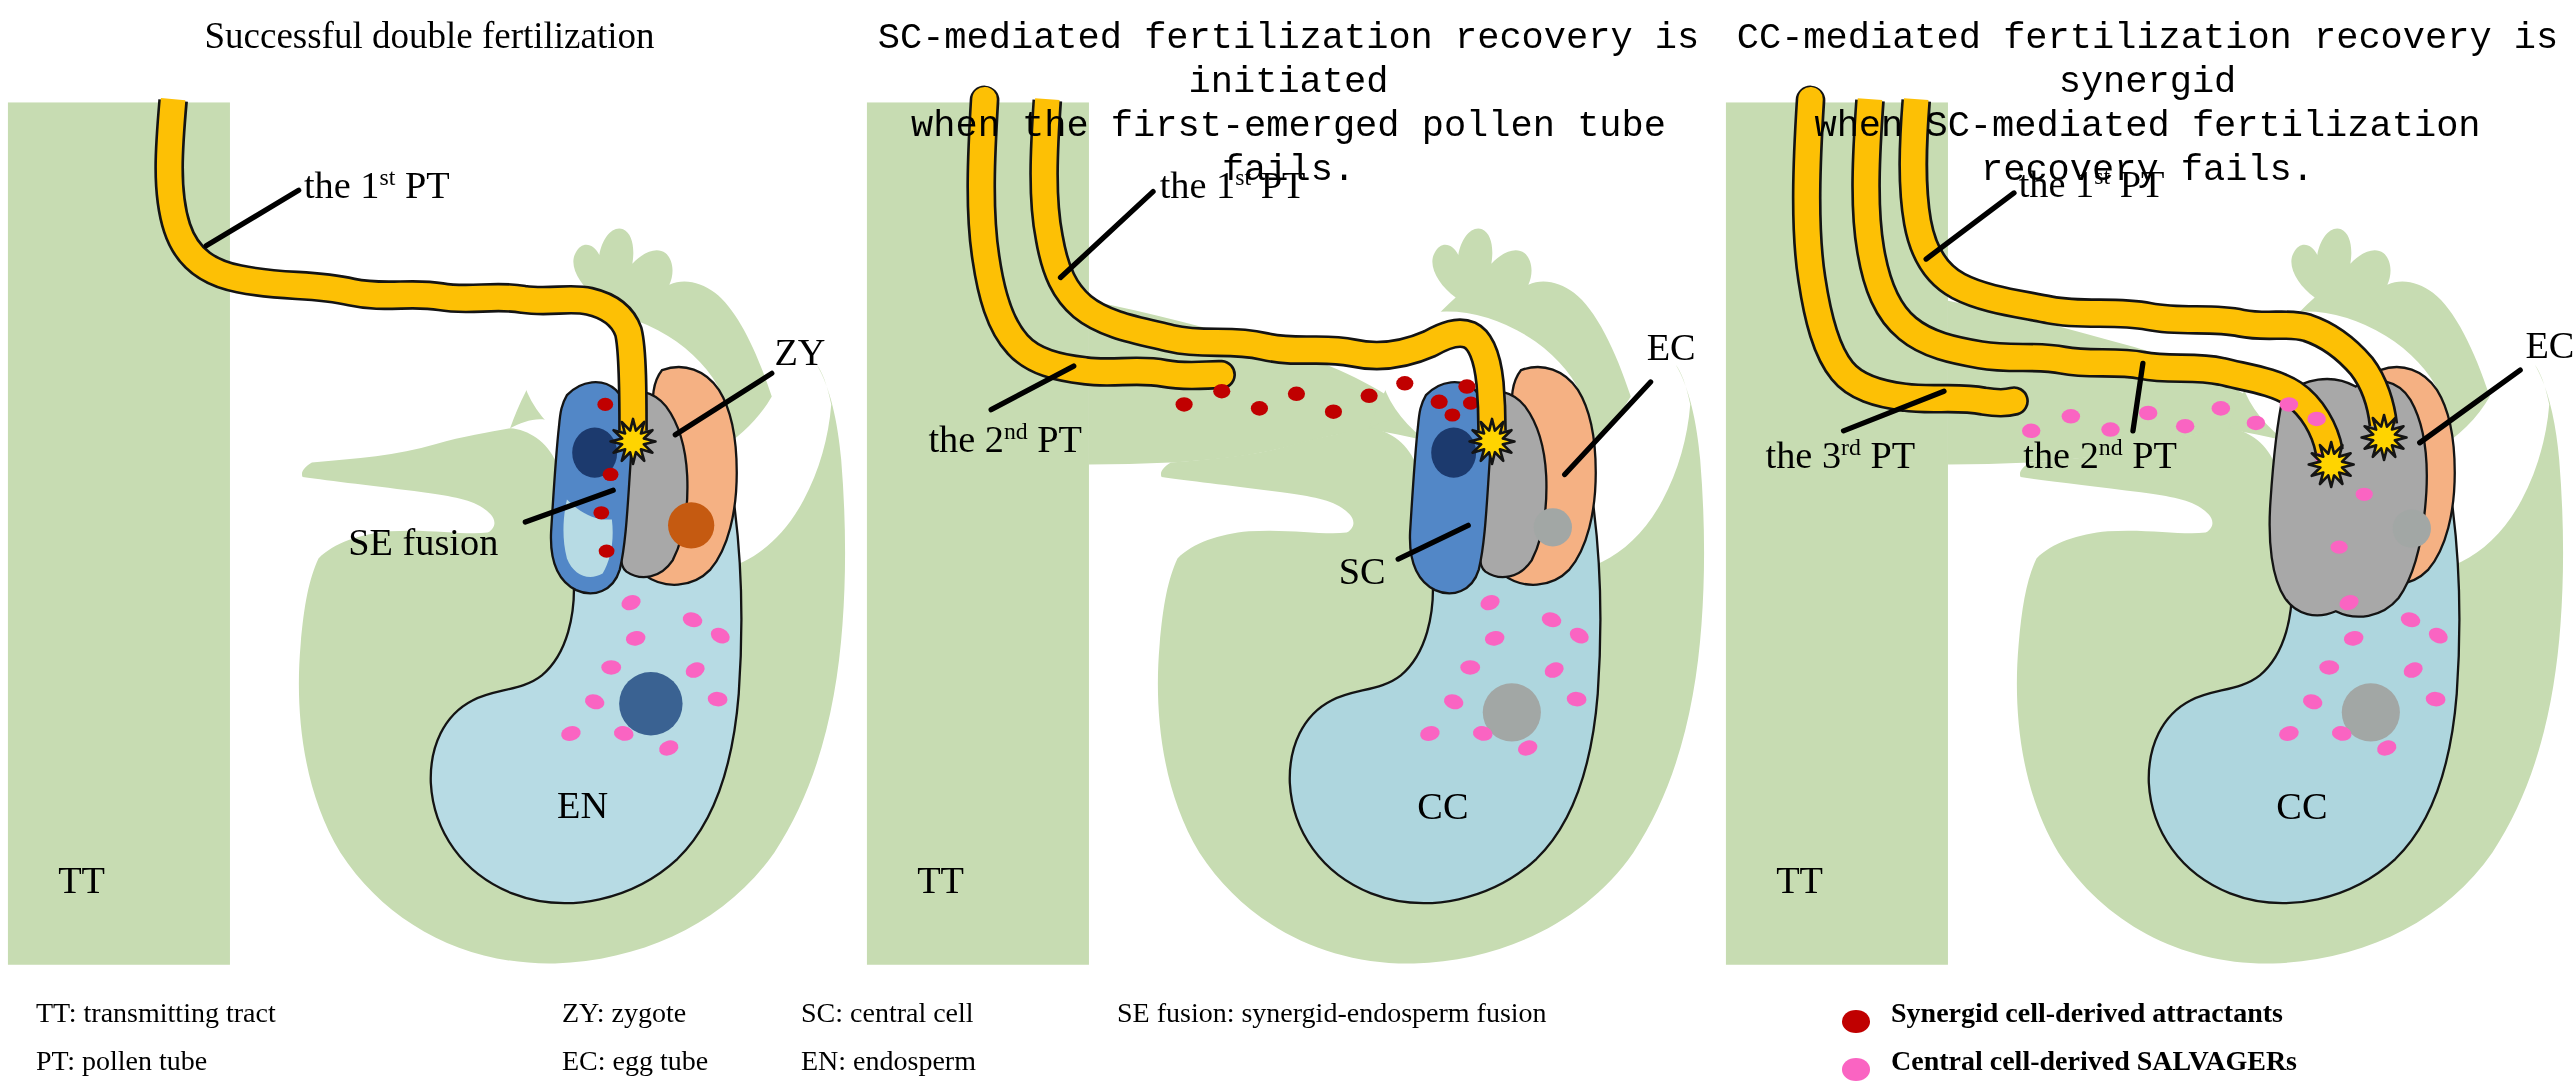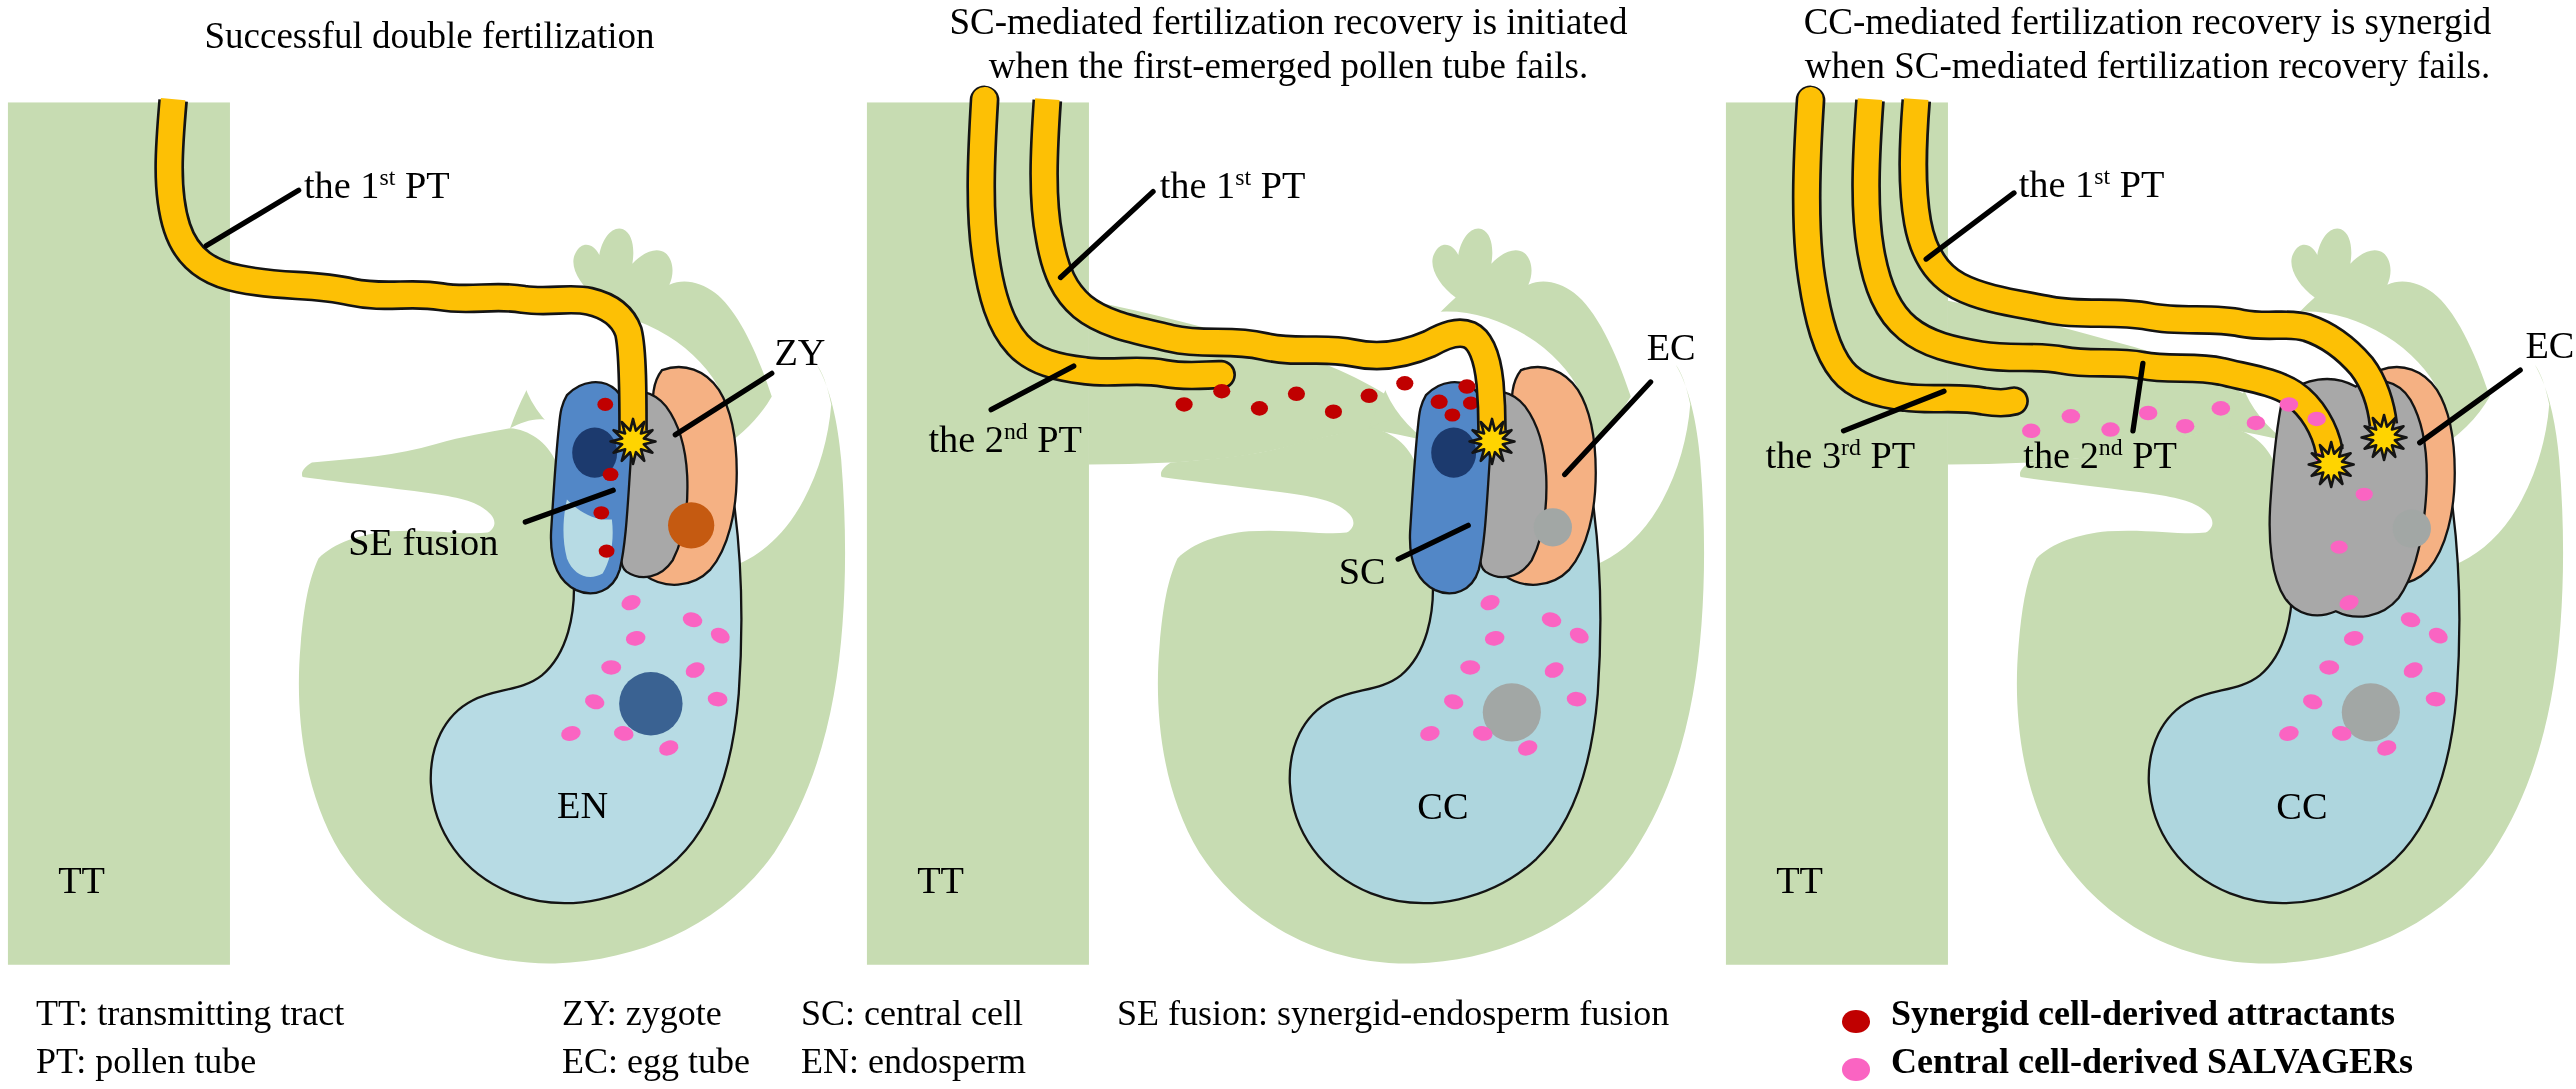--- a/index.html
+++ b/index.html
@@ -2,21 +2,21 @@
 <html style="--c-tissue_green: #c7dcb2; --c-pollen_tube_yellow: #fdc005; --c-burst_yellow: #ffd400; --c-outline_black: #141414; --c-synergid_blue: #5287c7; --c-synergid_nucleus_navy: #1c3a6e; --c-degenerated_synergid_gray: #a8a8a8; --c-unfertilized_nucleus_gray: #a2a7a5; --c-egg_cell_peach: #f5b183; --c-zygote_nucleus_orange: #c55a11; --c-endosperm_blue: #b7dbe4; --c-central_cell_blue: #aed6de; --c-endosperm_nucleus_steel: #3a6292; --c-attractant_red: #c00000; --c-salvager_pink: #fa64c2; --c-label_text: #000000;font-size:10.6px"><head>
 <meta charset="utf-8">
 <style>
   html,body{margin:0;padding:0;background:#fff;}
   .figure{position:relative;width:2576px;height:1089px;background:#fff;overflow:hidden;
           font-family:"Liberation Serif",serif;color:#000;}
   .panel{position:absolute;top:0;width:859px;height:978px;}
   .panel-title{position:absolute;top:0;left:0;width:100%;text-align:center;
                font-size:37px;line-height:44px;}
   .panel-title.single{padding-top:14px;}
-  .panel-title.double{padding-top:0;}
+  .panel-title.double{padding-top:16px;font-family:Liberation Mono, monospace;}
   .panel svg{position:absolute;top:0;left:0;}
   
   .tissue{fill:var(--c-tissue_green);}
   .bridge{fill:var(--c-tissue_green);}
   .pocket{fill:#ffffff;}
   .cell{stroke:var(--c-outline_black);stroke-width:3.5;}
   .en{fill:var(--c-endosperm_blue);}
   .ccell{fill:var(--c-central_cell_blue);}
   .sc{fill:var(--c-synergid_blue);}
   .graycell{fill:var(--c-degenerated_synergid_gray);}
@@ -29,21 +29,21 @@
   .dot-red{fill:var(--c-attractant_red);}
   .dot-pink{fill:var(--c-salvager_pink);}
   .tube-o{fill:none;stroke:var(--c-outline_black);stroke-width:45;stroke-linejoin:round;}
   .tube-f{fill:none;stroke:var(--c-pollen_tube_yellow);stroke-width:37;stroke-linejoin:round;}
   .cap-r{stroke-linecap:round;}
   .burst{fill:var(--c-burst_yellow);stroke:var(--c-outline_black);stroke-width:4;stroke-linejoin:round;}
   .ptr{stroke:#000;stroke-width:8;stroke-linecap:round;}
   .lbl{font-family:"Liberation Serif",serif;font-size:58px;fill:var(--c-label_text);}
   .sup{font-size:36px;}
   
-  .legend{position:absolute;left:0;top:989px;width:2364px;height:100px;font-size:36px;}
+  .legend{position:absolute;left:0;top:989px;width:2364px;height:100px;font-size:28px;}
   .legend-col{position:absolute;top:0;line-height:48px;white-space:nowrap;}
   .legend-dot{position:absolute;width:28px;height:22.5px;border-radius:50%;}
 </style>
 </head>
 <body>
 
 <div class="figure">
 
   <div class="panel" style="left:0;">
     <svg width="859" height="978" viewBox="0 0 1300 1480">

